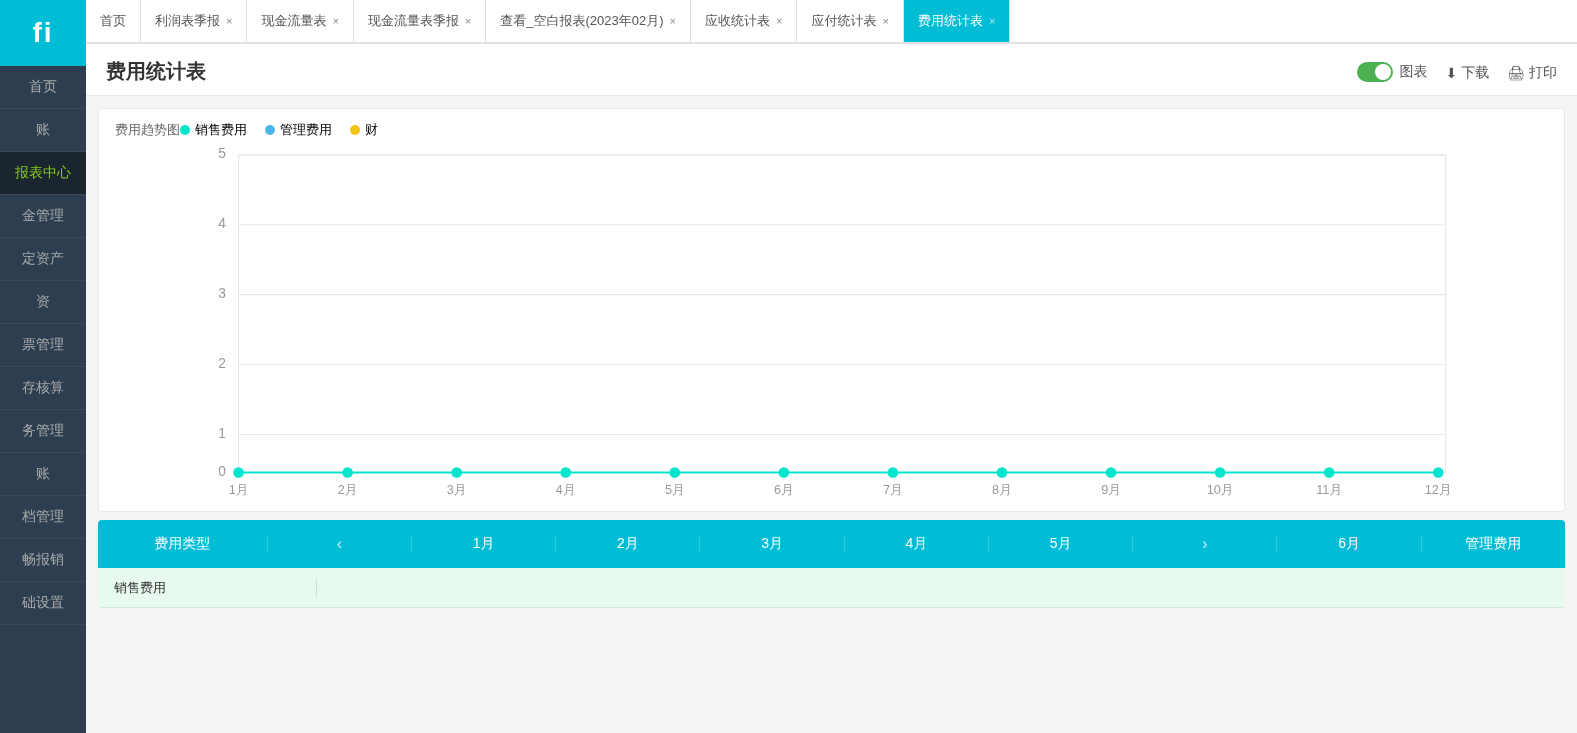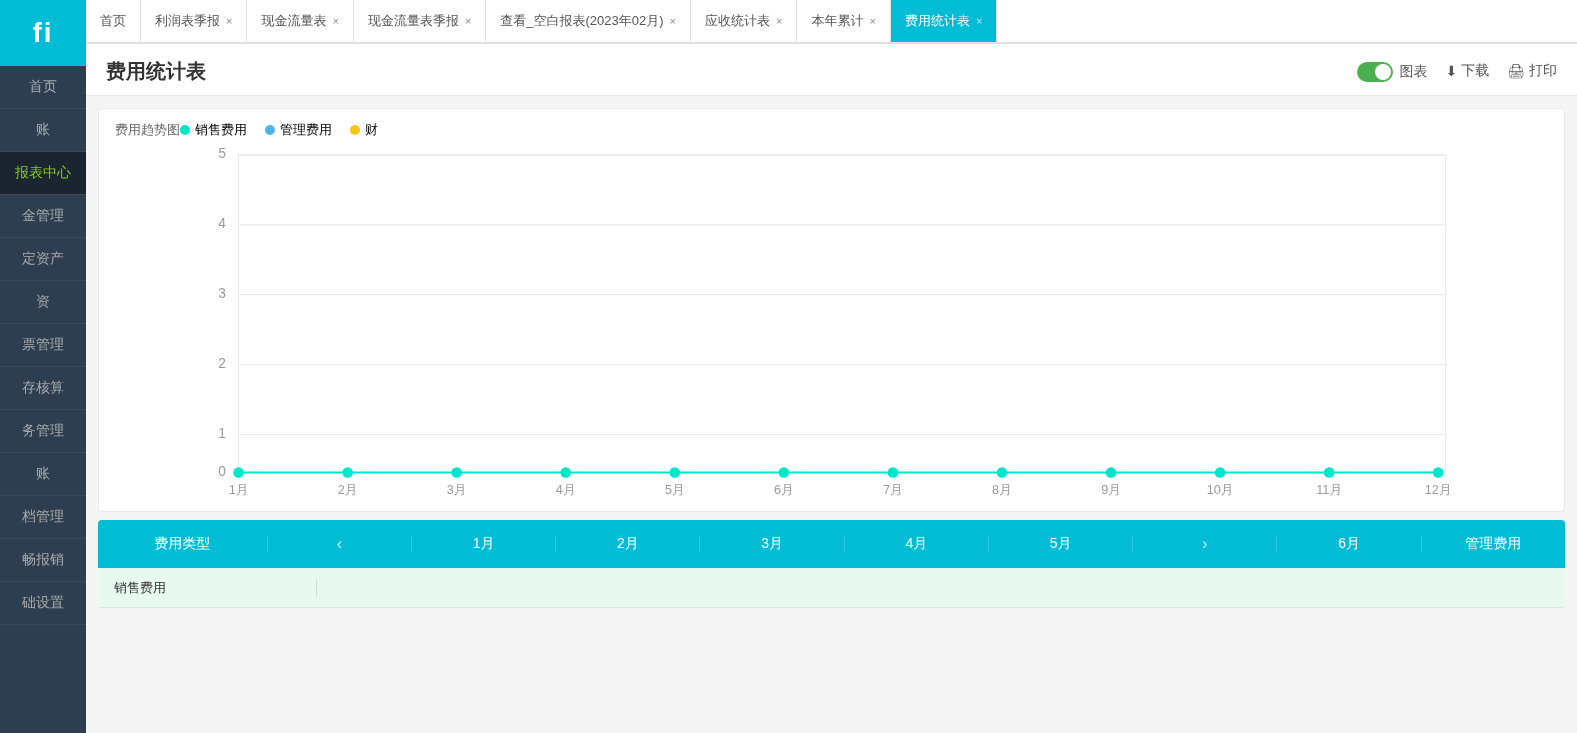--- a/index.html
+++ b/index.html
@@ -91,21 +91,21 @@
       justify-content: space-between;
       border-bottom: 1px solid #e8e8e8;
     }
     .page-title {
       font-size: 20px;
       font-weight: bold;
       color: #333;
     }
     .header-actions {
       display: flex;
-      align-items: flex-start;
+      align-items: flex-end;
       gap: 18px;
       font-size: 14px;
       color: #555;
     }
     .toggle-wrap {
       display: flex;
       align-items: center;
       gap: 6px;
     }
     .toggle {
@@ -277,21 +277,21 @@
     </div>
     <div class="tab">
       <span>查看_空白报表(2023年02月)</span>
       <span class="close">×</span>
     </div>
     <div class="tab">
       <span>应收统计表</span>
       <span class="close">×</span>
     </div>
     <div class="tab">
-      <span>本年累计</span>
+      <span>应付统计表</span>
       <span class="close">×</span>
     </div>
     <div class="tab active">
       <span>费用统计表</span>
       <span class="close">×</span>
     </div>
   </div>
 
   <div class="content">
 

